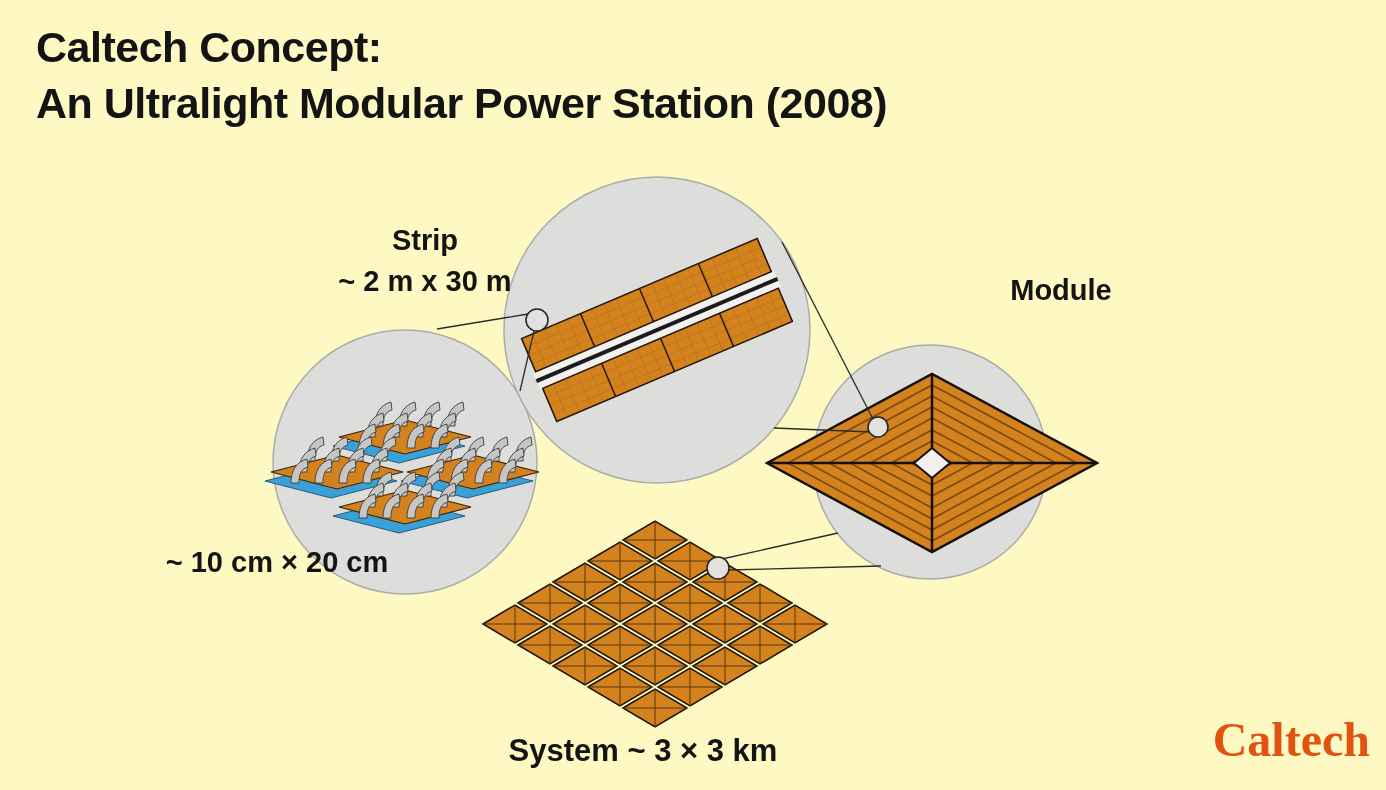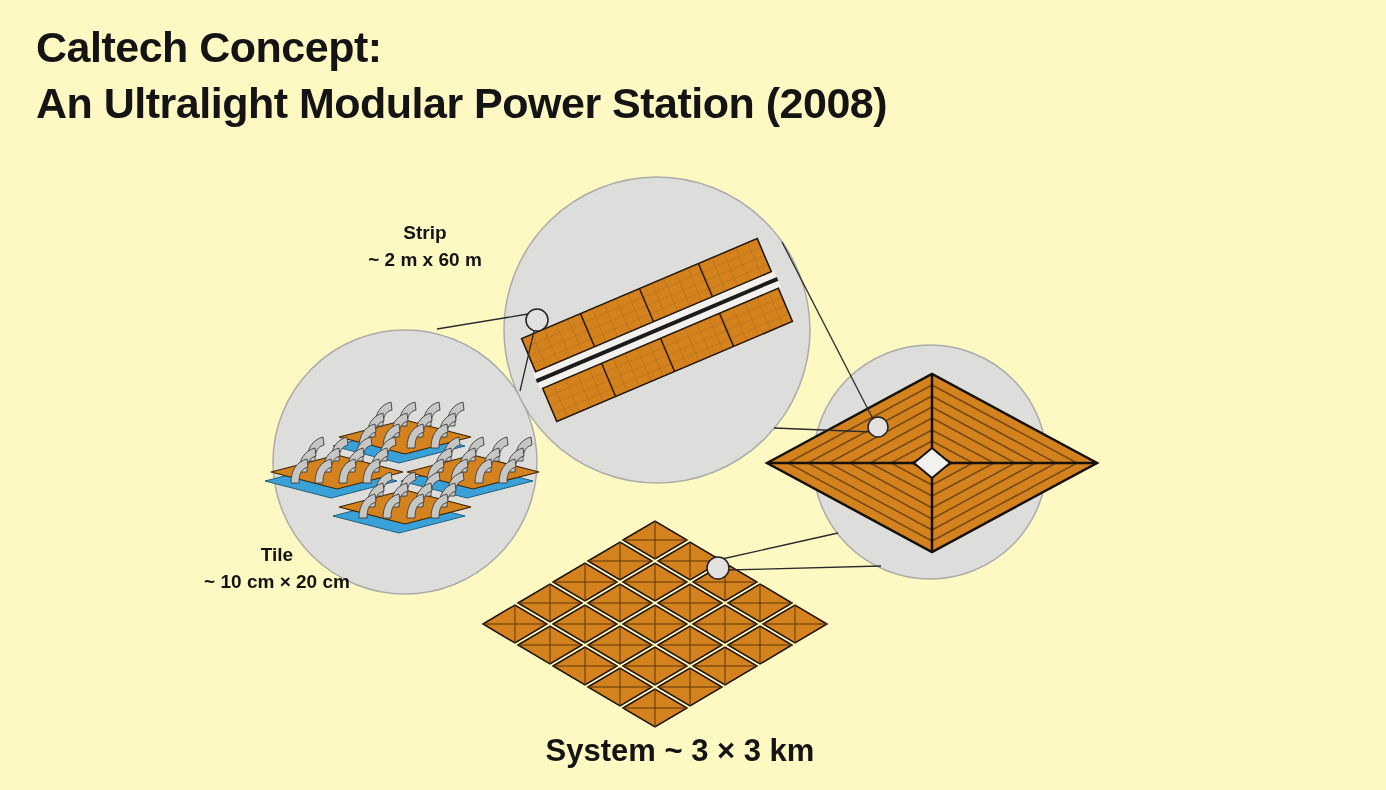--- a/index.html
+++ b/index.html
@@ -3,21 +3,21 @@
 <meta charset="utf-8">
 <style>
   * { margin:0; padding:0; box-sizing:border-box; }
   html,body { background:#cfcfcd; }
   body { font-family:"Liberation Sans", sans-serif; }
   .slide { position:relative; width:1386px; height:790px; background:#fef9c3; overflow:hidden; }
   .slide svg { position:absolute; left:0; top:0; display:block; }
   .title { position:absolute; left:36px; top:20px; font-size:43px; font-weight:700;
            color:#141414; line-height:1.3; letter-spacing:-0.5px; white-space:nowrap; }
   .dlabel { position:absolute; transform:translateX(-50%); text-align:center;
-            font-size:19px; font-weight:700; color:#141414; line-height:1.42; white-space:nowrap; }
+            font-size:29px; font-weight:700; color:#141414; line-height:1.42; white-space:nowrap; }
   .dlabel.single { font-size:31px; }
   .logo { position:absolute; right:16px; top:712px; font-family:"Liberation Serif", serif;
           font-weight:700; font-size:48px; color:#E25312; white-space:nowrap; }
   .zoomcircle { fill:#DDDDDB; stroke:#ABABA9; stroke-width:1.5; }
   .marker { fill:#E2E1DF; stroke:#222; stroke-width:1.5; }
 </style>
 </head>
 <body>
 
 <div class="slide">
@@ -138,29 +138,30 @@
     <circle cx="718" cy="568" r="11" class="marker"></circle>
   </svg>
 
   <div class="title">
     <div>Caltech Concept:</div>
     <div>An Ultralight Modular Power Station (2008)</div>
   </div>
 
   <div class="dlabel" style="left:425px; top:220px;">
     <div>Strip</div>
-    <div>~ 2 m x 60 m</div>
+    <div>~ 2 m x 30 m</div>
   </div>
 
   <div class="dlabel" style="left:1061px; top:270px;">
+    <div>Module</div>
   </div>
 
   <div class="dlabel" style="left:277px; top:542px;">
-    <div>Tile</div>
     <div>~ 10 cm × 20 cm</div>
   </div>
 
-  <div class="dlabel single" style="left:680px; top:729px;">
+  <div class="dlabel single" style="left:643px; top:729px;">
     <div>System ~ 3 × 3 km</div>
   </div>
 
+  <div class="logo">Caltech</div>
 
 </div>
 
 </body></html>

